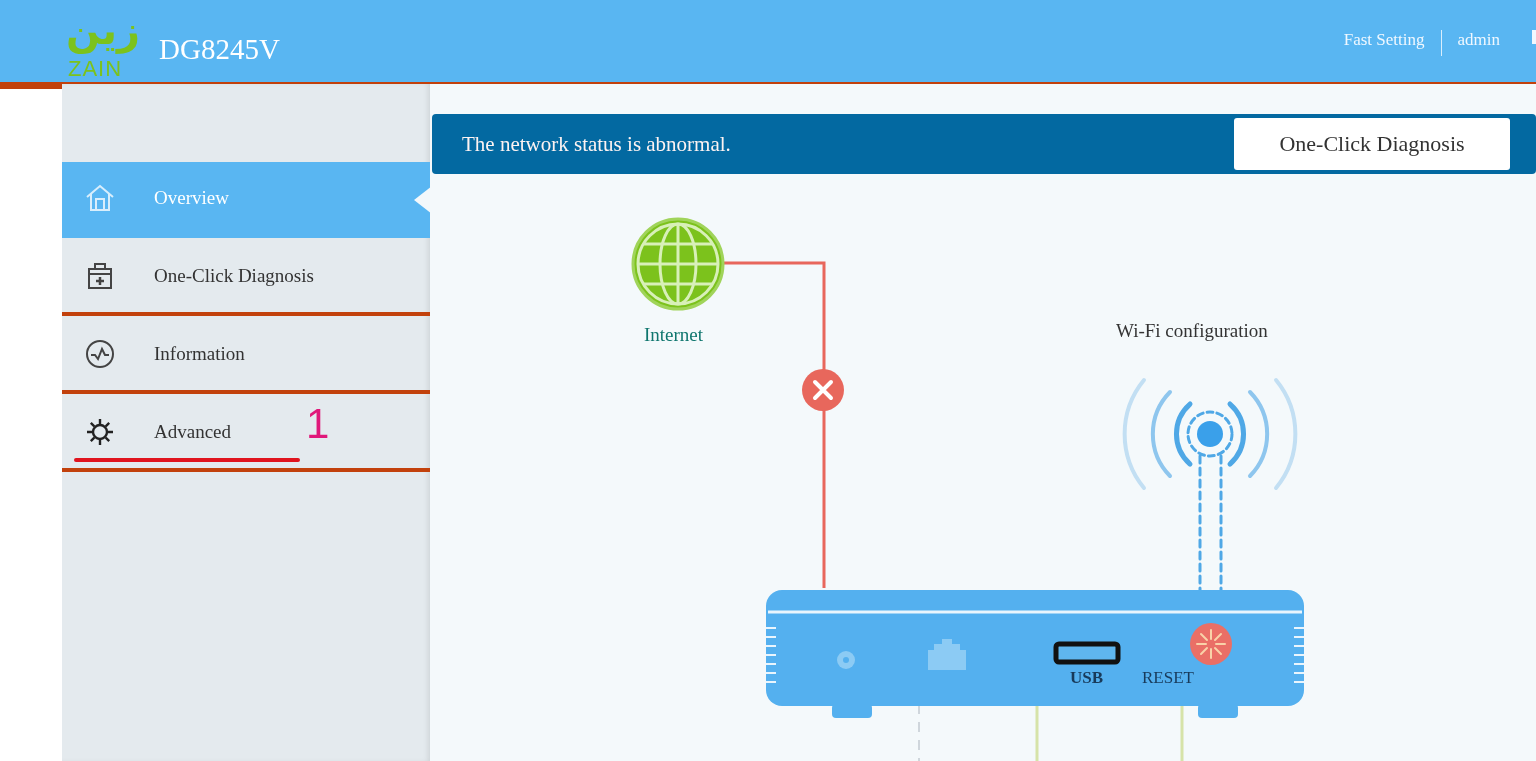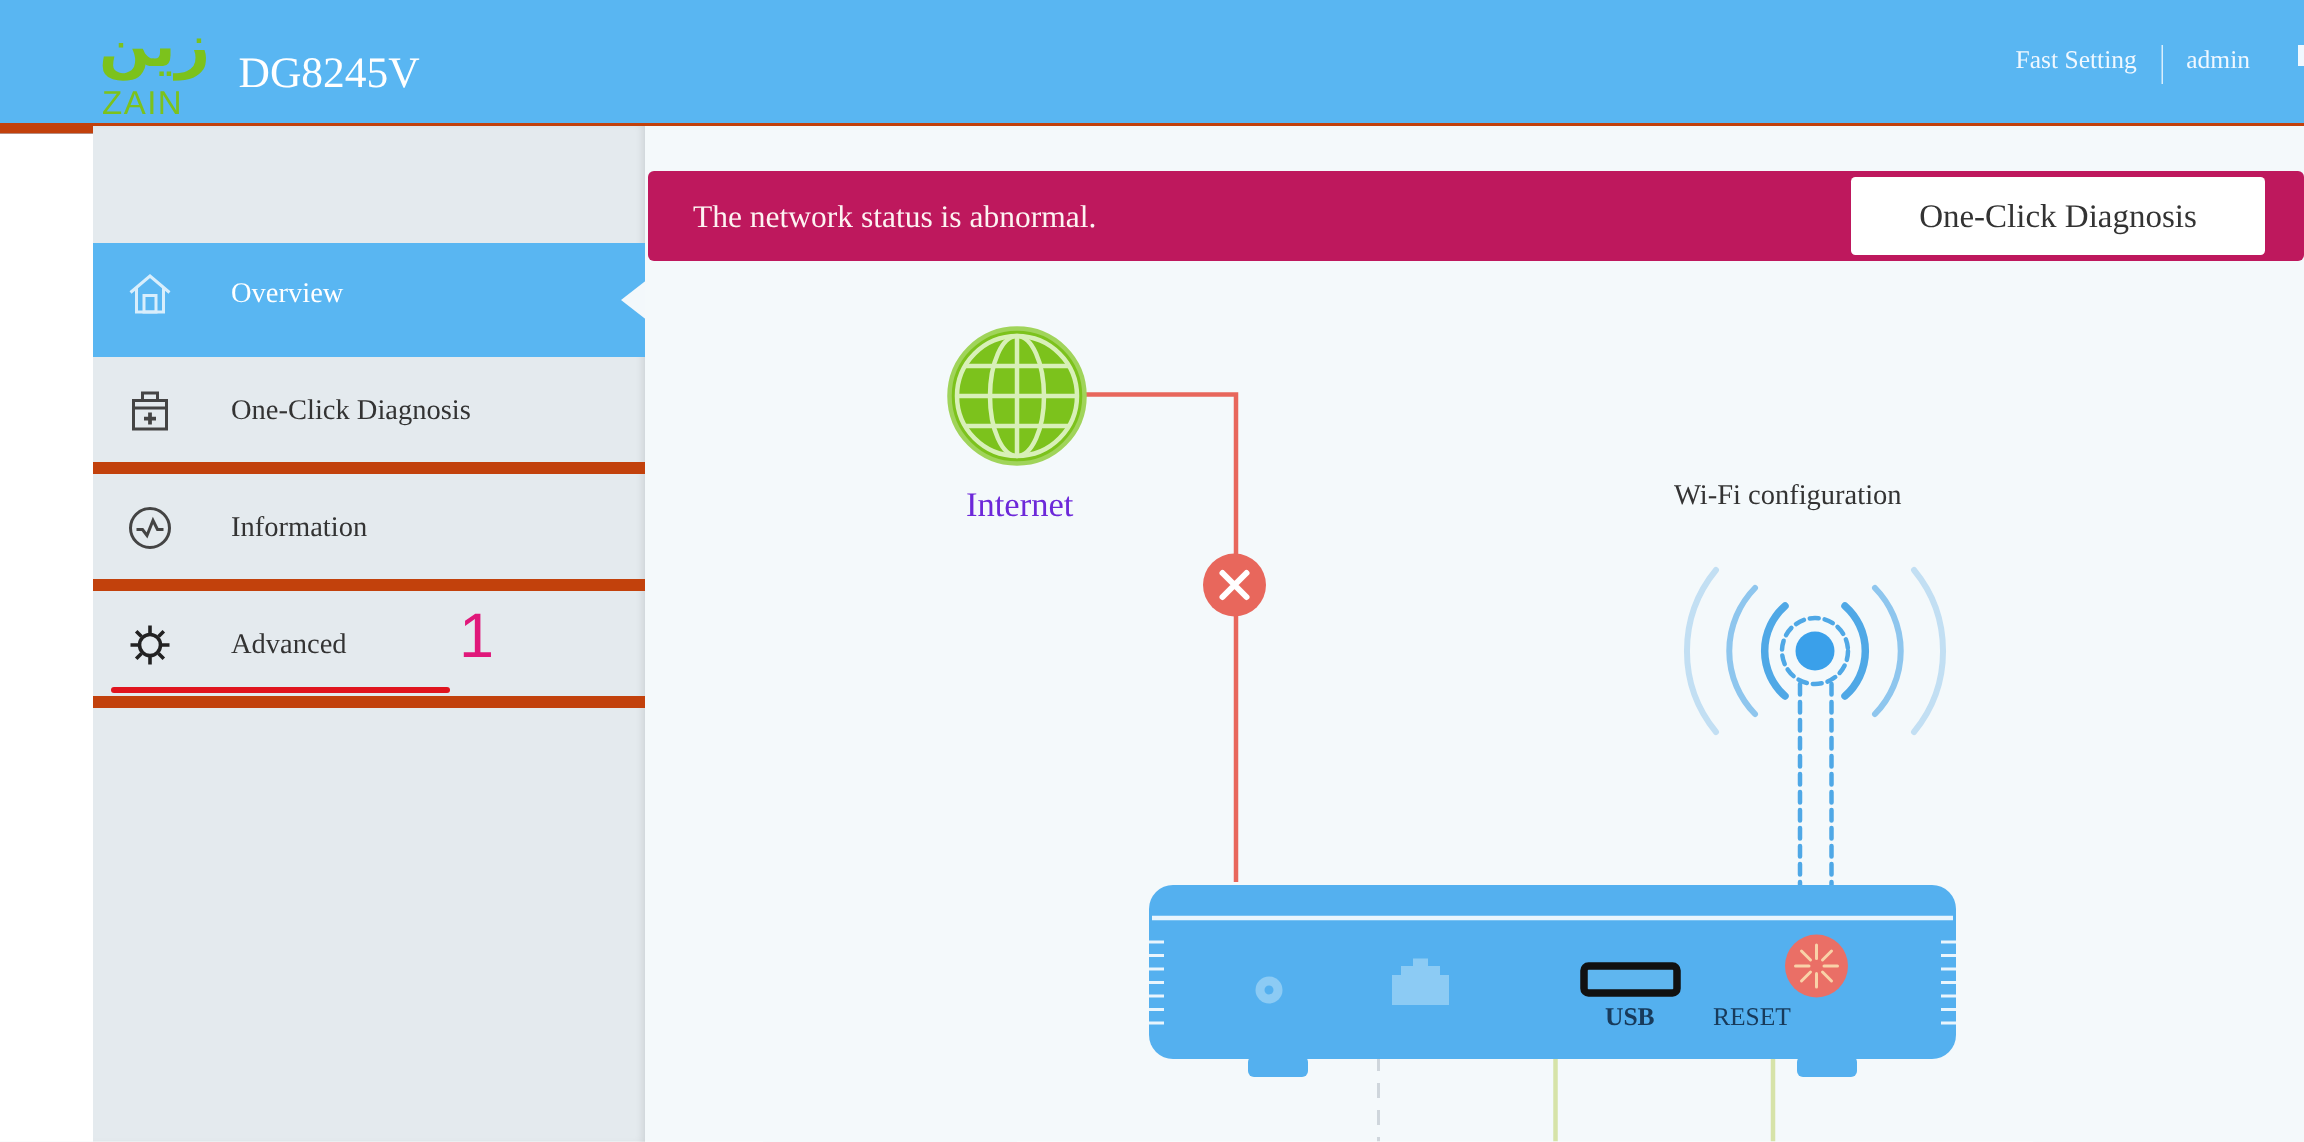--- a/index.html
+++ b/index.html
@@ -28,51 +28,51 @@
     .header-right .cut { margin-left: 32px; width: 4px; height: 14px; background: #f0f8ff; }
 
     .sidebar {
       position: absolute; left: 62px; top: 84px; width: 368px; height: 677px;
       background: #e4eaee;
       box-shadow: inset -4px 0 6px -3px rgba(0,0,0,0.12);
     }
     .nav-item {
       position: absolute; left: 0; width: 368px; height: 76px;
       display: flex; align-items: center;
-      border-bottom: 8px solid #c2410c;
+      border-bottom: 4px solid #c2410c;
       box-sizing: border-box; cursor: pointer;
     }
     .nav-item .ico { width: 36px; height: 36px; margin-left: 20px; display: flex; align-items: center; justify-content: center; }
     .nav-item .lbl { margin-left: 36px; font-size: 19px; color: #333; }
     .nav-item.active { background: #59b6f2; border-bottom-color: #59b6f2; }
     .nav-item.active .lbl { color: #ffffff; }
     .active-pointer {
       position: absolute; right: -2px; top: 24px; width: 0; height: 0;
       border-top: 14px solid transparent; border-bottom: 14px solid transparent;
       border-right: 18px solid #f3f8fb;
     }
     .annot-underline { position: absolute; left: 74px; top: 458px; width: 226px; height: 4px; background: #e0141e; border-radius: 2px; }
     .annot-number { position: absolute; left: 306px; top: 400px; color: #e0187a; font-size: 42px; font-family: "Liberation Sans", sans-serif; }
 
     .main {
       position: absolute; left: 430px; top: 84px; width: 1106px; height: 677px;
       background: #f4f9fb;
     }
     .alert {
       position: absolute; left: 2px; top: 30px; width: 1104px; height: 60px;
-      background: #be185d; border-radius: 4px;
+      background: #0369a1; border-radius: 4px;
     }
     .alert-text { position: absolute; left: 30px; top: 18px; color: #fdf3f2; font-size: 21px; }
     .alert-btn {
       position: absolute; left: 802px; top: 4px; width: 276px; height: 52px;
       background: #ffffff; border: none; border-radius: 3px;
       font-family: "Liberation Serif", serif; font-size: 22px; color: #333; cursor: pointer;
     }
     .diagram { position: absolute; left: 0; top: 0; width: 1106px; height: 677px; }
-    .lbl-internet { position: absolute; left: 214px; top: 240px; font-size: 23px; color: #6d28d9; }
+    .lbl-internet { position: absolute; left: 214px; top: 240px; font-size: 19px; color: #0f766e; }
     .lbl-wifi { position: absolute; left: 686px; top: 236px; font-size: 19px; color: #333; }
     .lbl-usb { position: absolute; left: 640px; top: 584px; font-size: 17px; color: #183a5a; font-weight: bold; font-family: Liberation Serif, serif; }
     .lbl-reset { position: absolute; left: 712px; top: 584px; font-size: 17px; color: #183a5a; font-weight: normal; }
   </style>
 </head>
 <body>
 
 <div class="header">
   <div class="logo">
     <svg width="80" height="76" viewBox="0 0 80 76">

